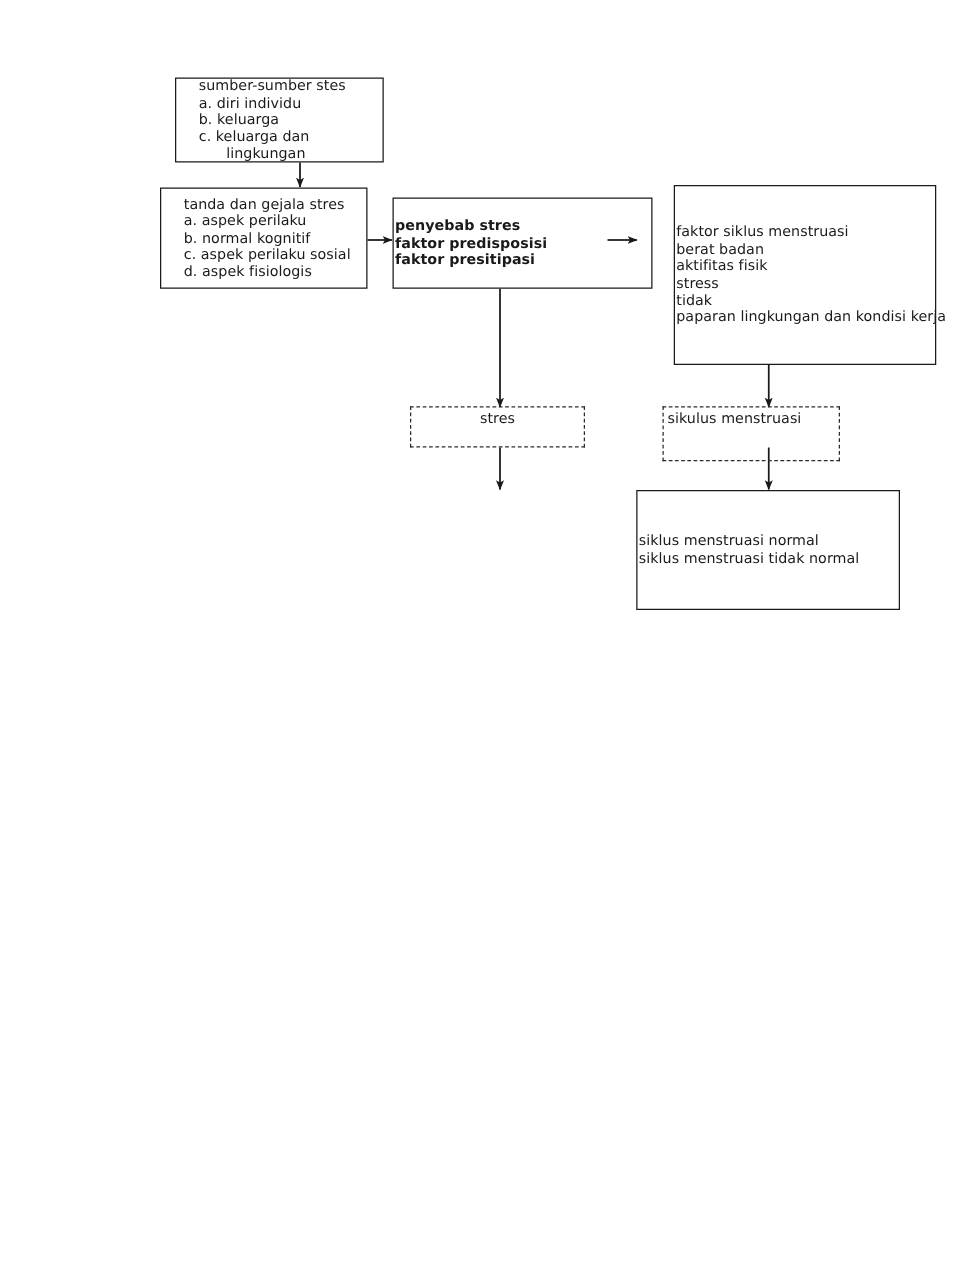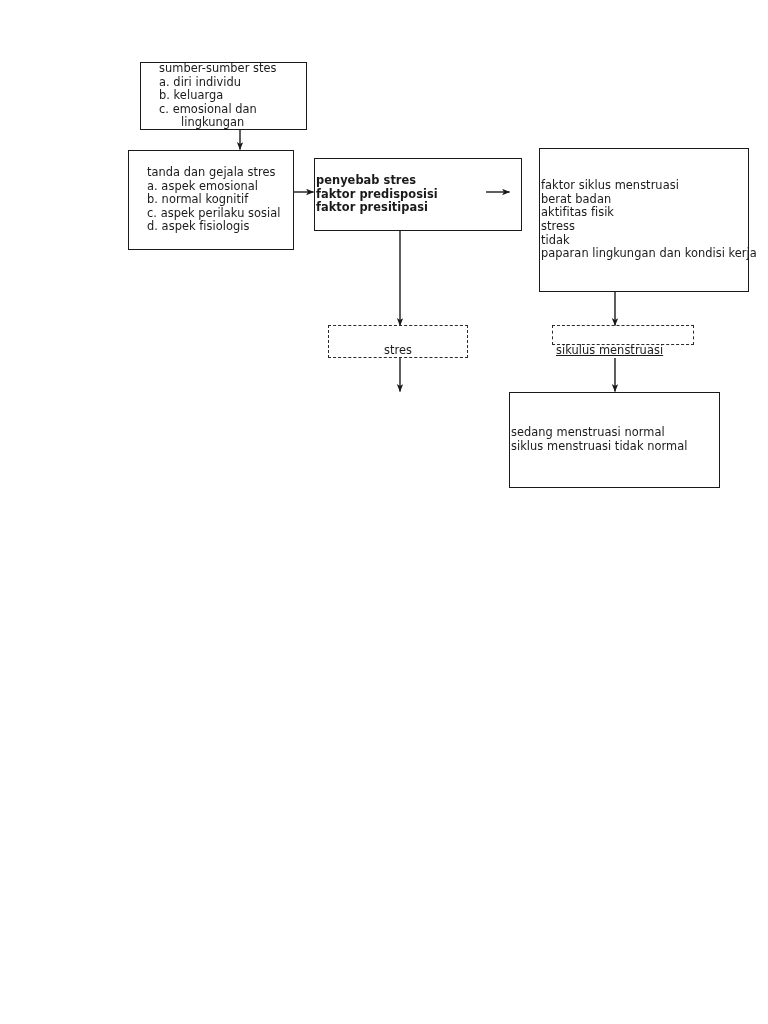--- a/index.html
+++ b/index.html
@@ -52,21 +52,20 @@
   }
   .hang .line {
     padding-left: 11px;
     text-indent: -11px;
   }
   .center-text {
     align-items: center;
   }
   .dashed .line {
     padding-top: 2px;
-    margin-top: 16px;
   }
   .dashed.left-label {
     padding-left: 3px;
   }
   svg.connectors {
     position: absolute;
     left: 0;
     top: 0;
     width: 768px;
     height: 1024px;
@@ -101,27 +100,27 @@
 
     <line x1="400" y1="358" x2="400" y2="391.5" stroke="#1a1a1a" stroke-width="1.4" marker-end="url(#arrowhead)"></line>
 
     <line x1="615" y1="358" x2="615" y2="391.5" stroke="#1a1a1a" stroke-width="1.4" marker-end="url(#arrowhead)"></line>
   </svg>
 
   <div class="node solid hang clip-overflow" style="left:140px; top:62px; width:167px; height:68px;">
     <div class="line">sumber-sumber stes</div>
     <div class="line">a. diri individu</div>
     <div class="line">b. keluarga</div>
-    <div class="line">c. emosional dan</div>
+    <div class="line">c. keluarga dan</div>
     <div class="line" style="padding-left:22px; text-indent:0;">lingkungan</div>
   </div>
 
-  <div class="node solid hang" style="left:128px; top:150px; width:166px; height:100px;">
+  <div class="node solid hang" style="left:128px; top:150px; width:166px; height:81px;">
     <div class="line">tanda dan gejala stres</div>
-    <div class="line">a. aspek emosional</div>
+    <div class="line">a. aspek perilaku</div>
     <div class="line">b. normal kognitif</div>
     <div class="line">c. aspek perilaku sosial</div>
     <div class="line">d. aspek fisiologis</div>
   </div>
 
   <div class="node solid flush-left" style="left:314px; top:158px; width:208px; height:73px;font-weight:bold;">
     <div class="line">penyebab stres</div>
     <div class="line">faktor predisposisi</div>
     <div class="line">faktor presitipasi</div>
   </div>
@@ -132,23 +131,23 @@
     <div class="line">aktifitas fisik</div>
     <div class="line">stress</div>
     <div class="line">tidak</div>
     <div class="line">paparan lingkungan dan kondisi kerja</div>
   </div>
 
   <div class="node dashed center-text" style="left:328px; top:325px; width:140px; height:33px;">
     <div class="line">stres</div>
   </div>
 
-  <div class="node dashed left-label" style="left:552px; top:325px; width:142px; height:20px;text-decoration:underline;">
+  <div class="node dashed left-label" style="left:530px; top:325px; width:142px; height:44px;">
     <div class="line">sikulus menstruasi</div>
   </div>
 
 
   <div class="node solid flush-left" style="left:509px; top:392px; width:211px; height:96px;">
-    <div class="line">sedang menstruasi normal</div>
+    <div class="line">siklus menstruasi normal</div>
     <div class="line">siklus menstruasi tidak normal</div>
   </div>
 
 </div>
 
 </body></html>

